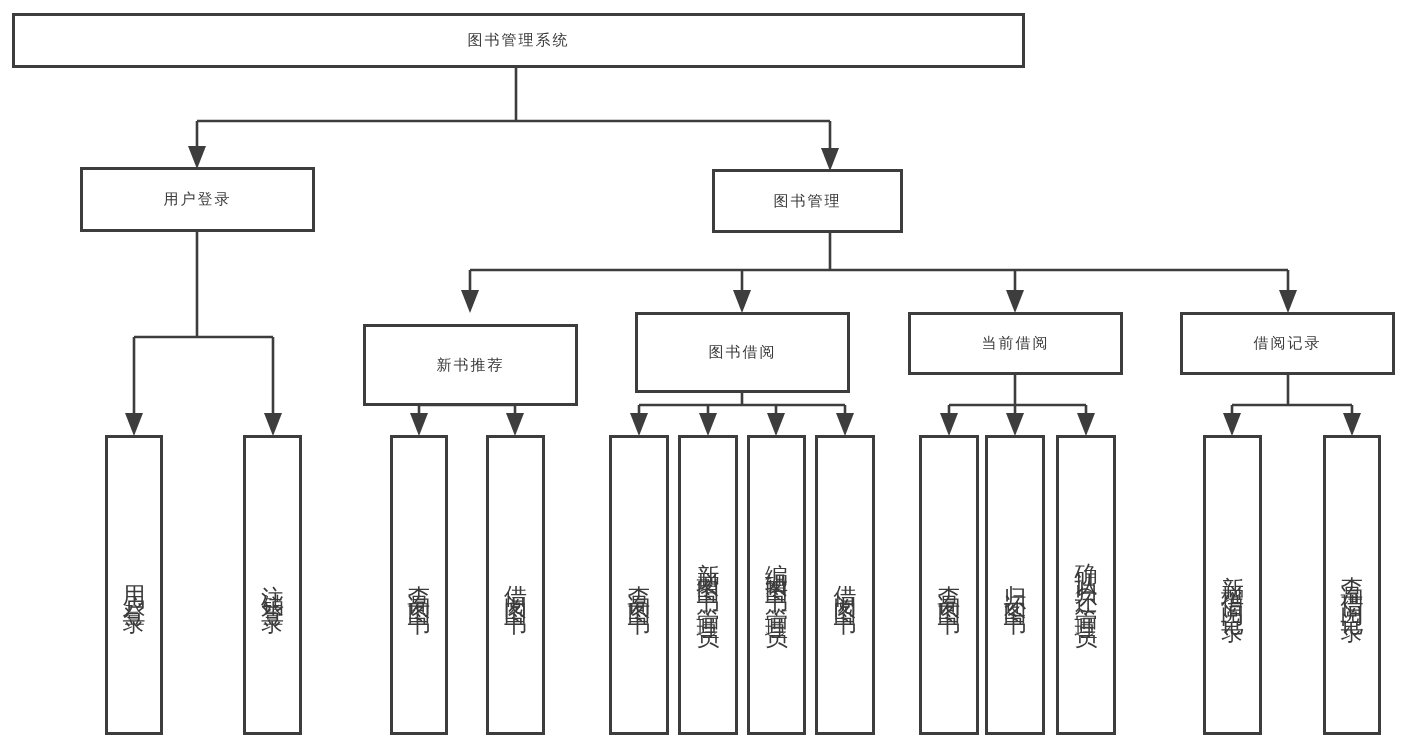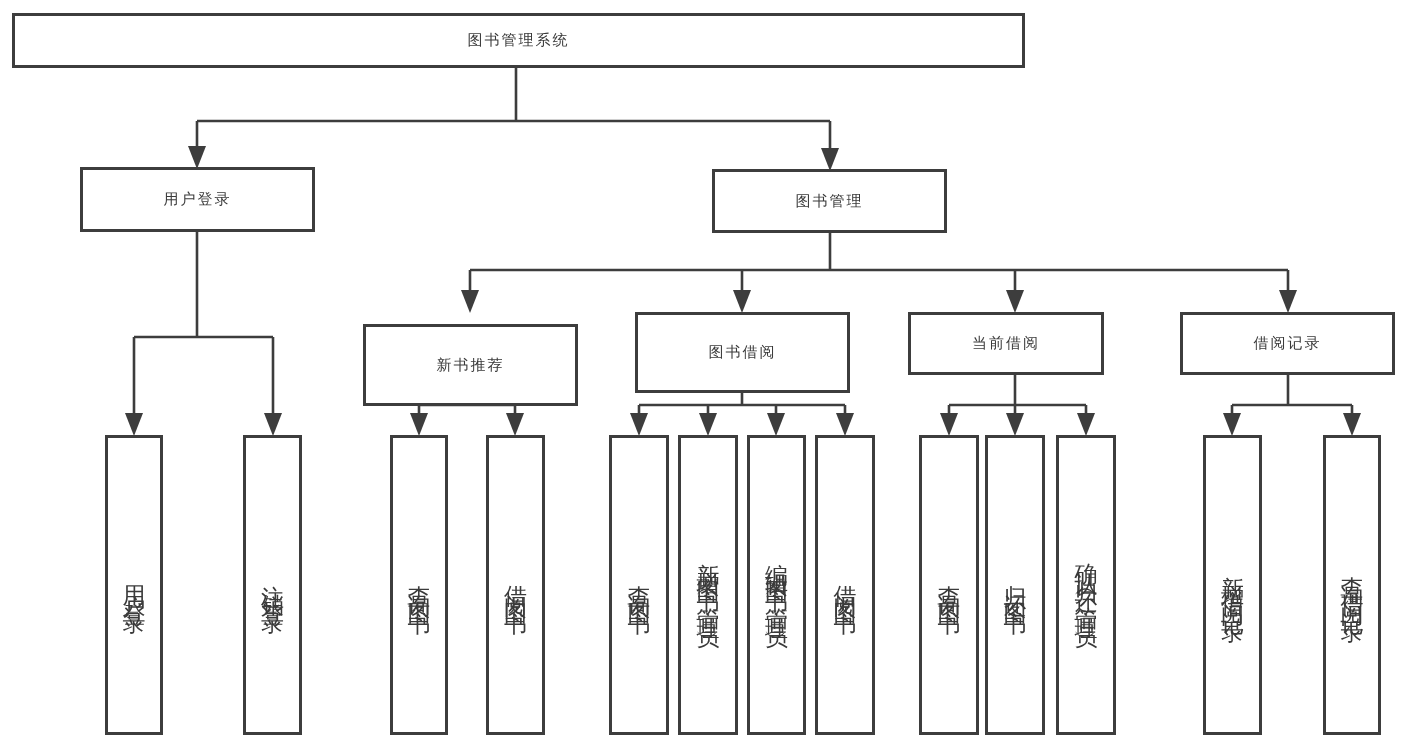--- a/index.html
+++ b/index.html
@@ -73,25 +73,25 @@
     <g>
       <path d="M1288,375 V405 M1232,405 H1352 M1232,405 V416 M1352,405 V416"></path>
       <polygon points="1223,413 1241,413 1232,436"></polygon>
       <polygon points="1343,413 1361,413 1352,436"></polygon>
     </g>
   </svg>
 
   <div class="box h" style="left:12px;top:13px;width:1013px;height:55px">图书管理系统</div>
 
   <div class="box h" style="left:80px;top:167px;width:235px;height:65px">用户登录</div>
-  <div class="box h" style="left:712px;top:169px;width:235px;height:64px">图书管理</div>
+  <div class="box h" style="left:712px;top:169px;width:191px;height:64px">图书管理</div>
 
   <div class="box h" style="left:363px;top:324px;width:215px;height:82px">新书推荐</div>
   <div class="box h" style="left:635px;top:312px;width:215px;height:81px">图书借阅</div>
-  <div class="box h" style="left:908px;top:312px;width:196px;height:63px">当前借阅</div>
+  <div class="box h" style="left:908px;top:312px;width:215px;height:63px">当前借阅</div>
   <div class="box h" style="left:1180px;top:312px;width:215px;height:63px">借阅记录</div>
 
   <div class="box v" style="left:105px;width:58px">用户登录</div>
   <div class="box v" style="left:243px;width:59px">注销登录</div>
 
   <div class="box v" style="left:390px;width:58px">查询图书</div>
   <div class="box v" style="left:486px;width:59px">借阅图书</div>
 
   <div class="box v" style="left:609px;width:60px">查询图书</div>
   <div class="box v" style="left:678px;width:60px">新增图书（管理员）</div>

